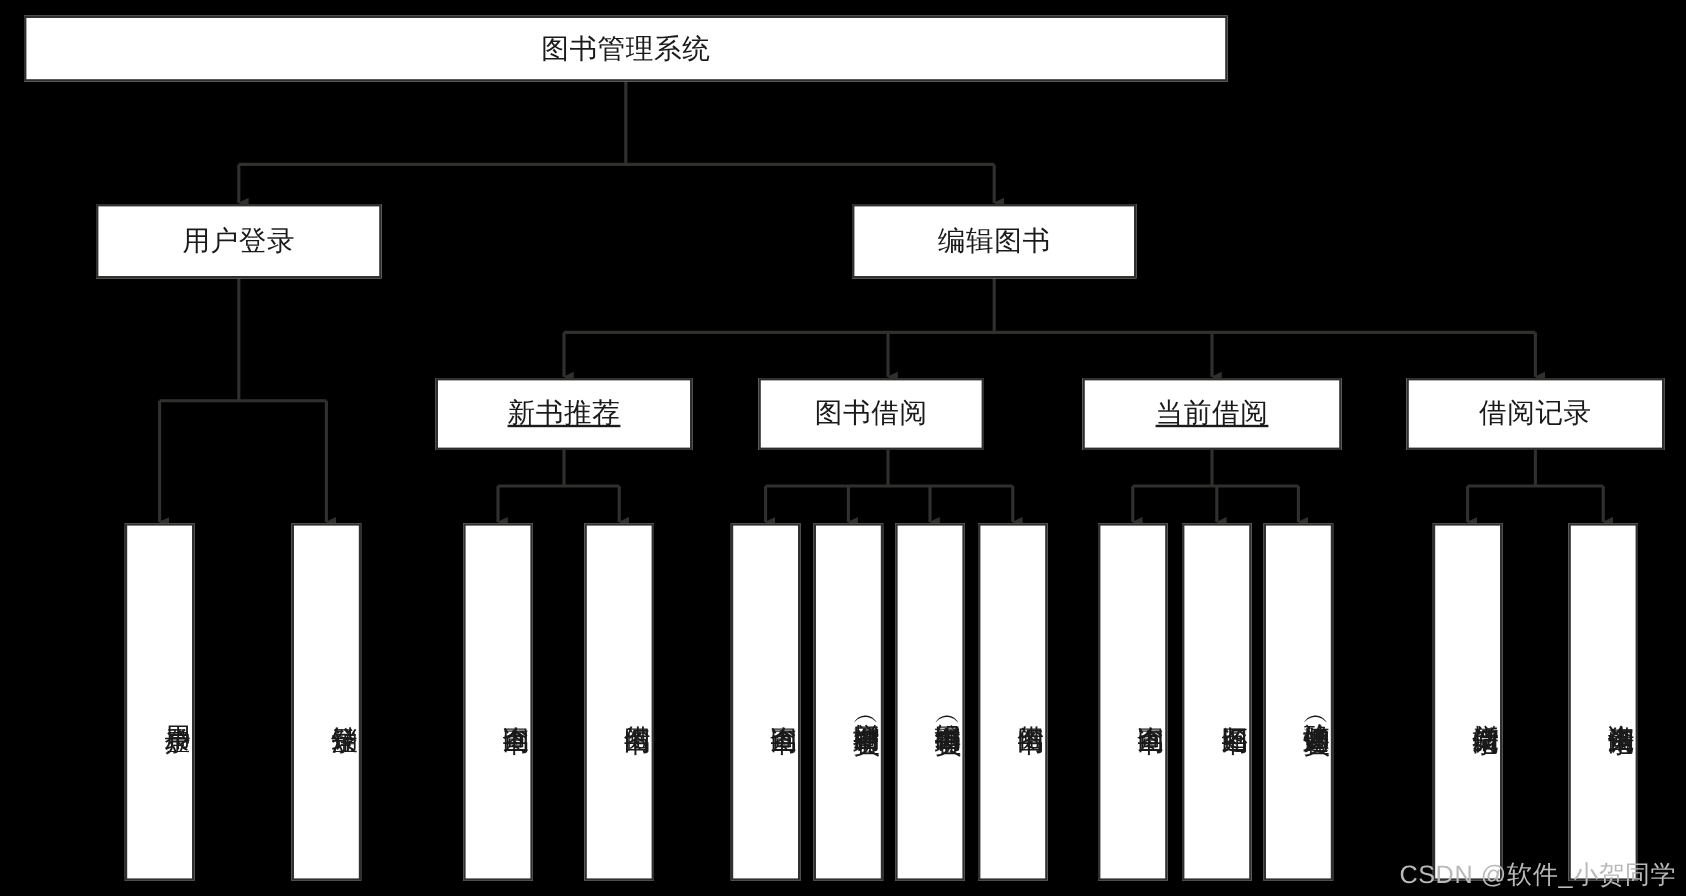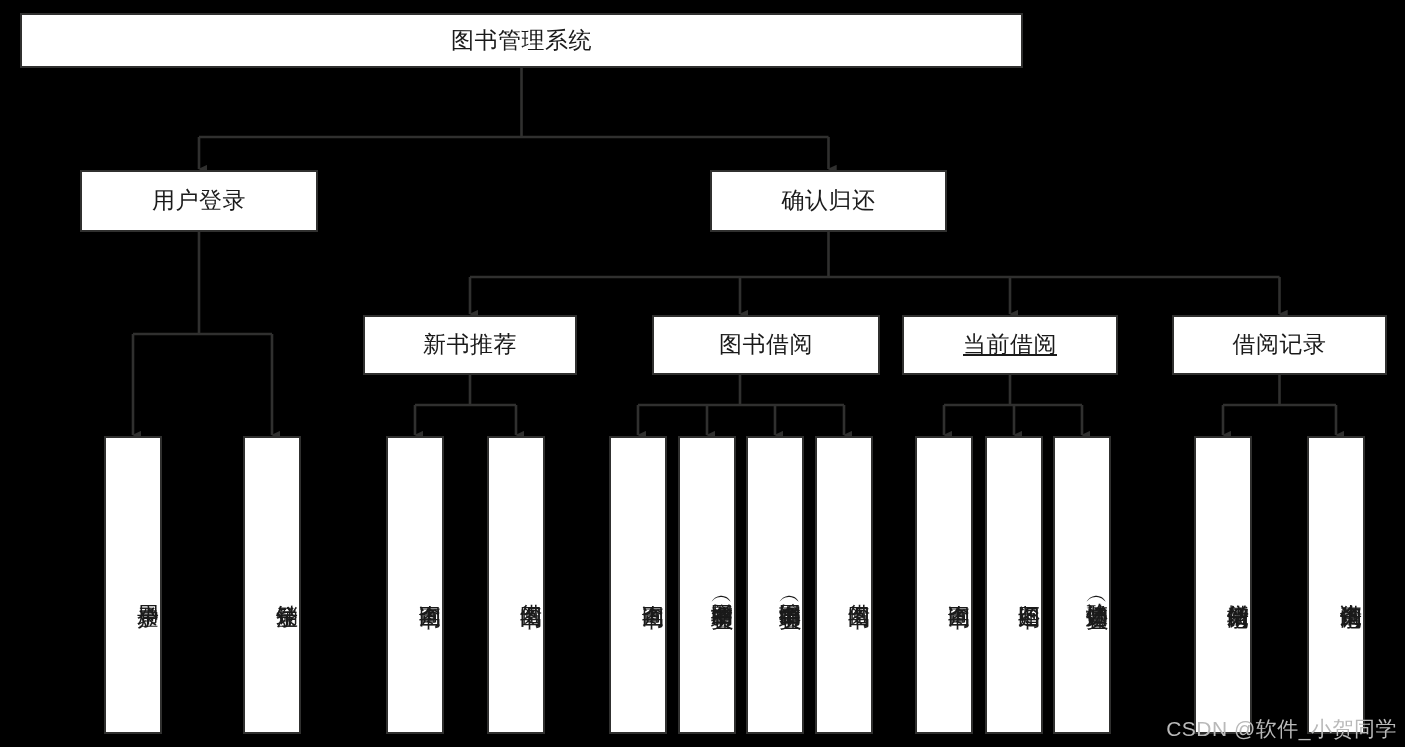--- a/index.html
+++ b/index.html
@@ -116,27 +116,27 @@
   </svg>
 
   <div class="node horiz" id="box-root" style="left: 20px; top: 13px; width: 1003px; height: 55px;">
     <span>图书管理系统</span>
   </div>
 
   <div class="node horiz" id="box-user-login" style="left: 80px; top: 170px; width: 238px; height: 62px;">
     <span>用户登录</span>
   </div>
   <div class="node horiz" id="box-book-manage" style="left: 710px; top: 170px; width: 237px; height: 62px;">
-    <span>确认归还</span>
+    <span>编辑图书</span>
   </div>
 
-  <div class="node horiz" id="box-new-book-recommend" style="left: 363px; top: 315px; width: 214px; height: 60px;">
+  <div class="node horiz" id="box-new-book-recommend" style="left: 363px; top: 315px; width: 214px; height: 60px; text-decoration: underline;">
     <span>新书推荐</span>
   </div>
-  <div class="node horiz" id="box-book-borrow" style="left: 652px; top: 315px; width: 228px; height: 60px;">
+  <div class="node horiz" id="box-book-borrow" style="left: 632px; top: 315px; width: 188px; height: 60px;">
     <span>图书借阅</span>
   </div>
   <div class="node horiz" id="box-current-borrow" style="left: 902px; top: 315px; width: 216px; height: 60px; text-decoration: underline;">
     <span>当前借阅</span>
   </div>
   <div class="node horiz" id="box-borrow-record" style="left: 1172px; top: 315px; width: 215px; height: 60px;">
     <span>借阅记录</span>
   </div>
 
   <div id="leaf-layer">

